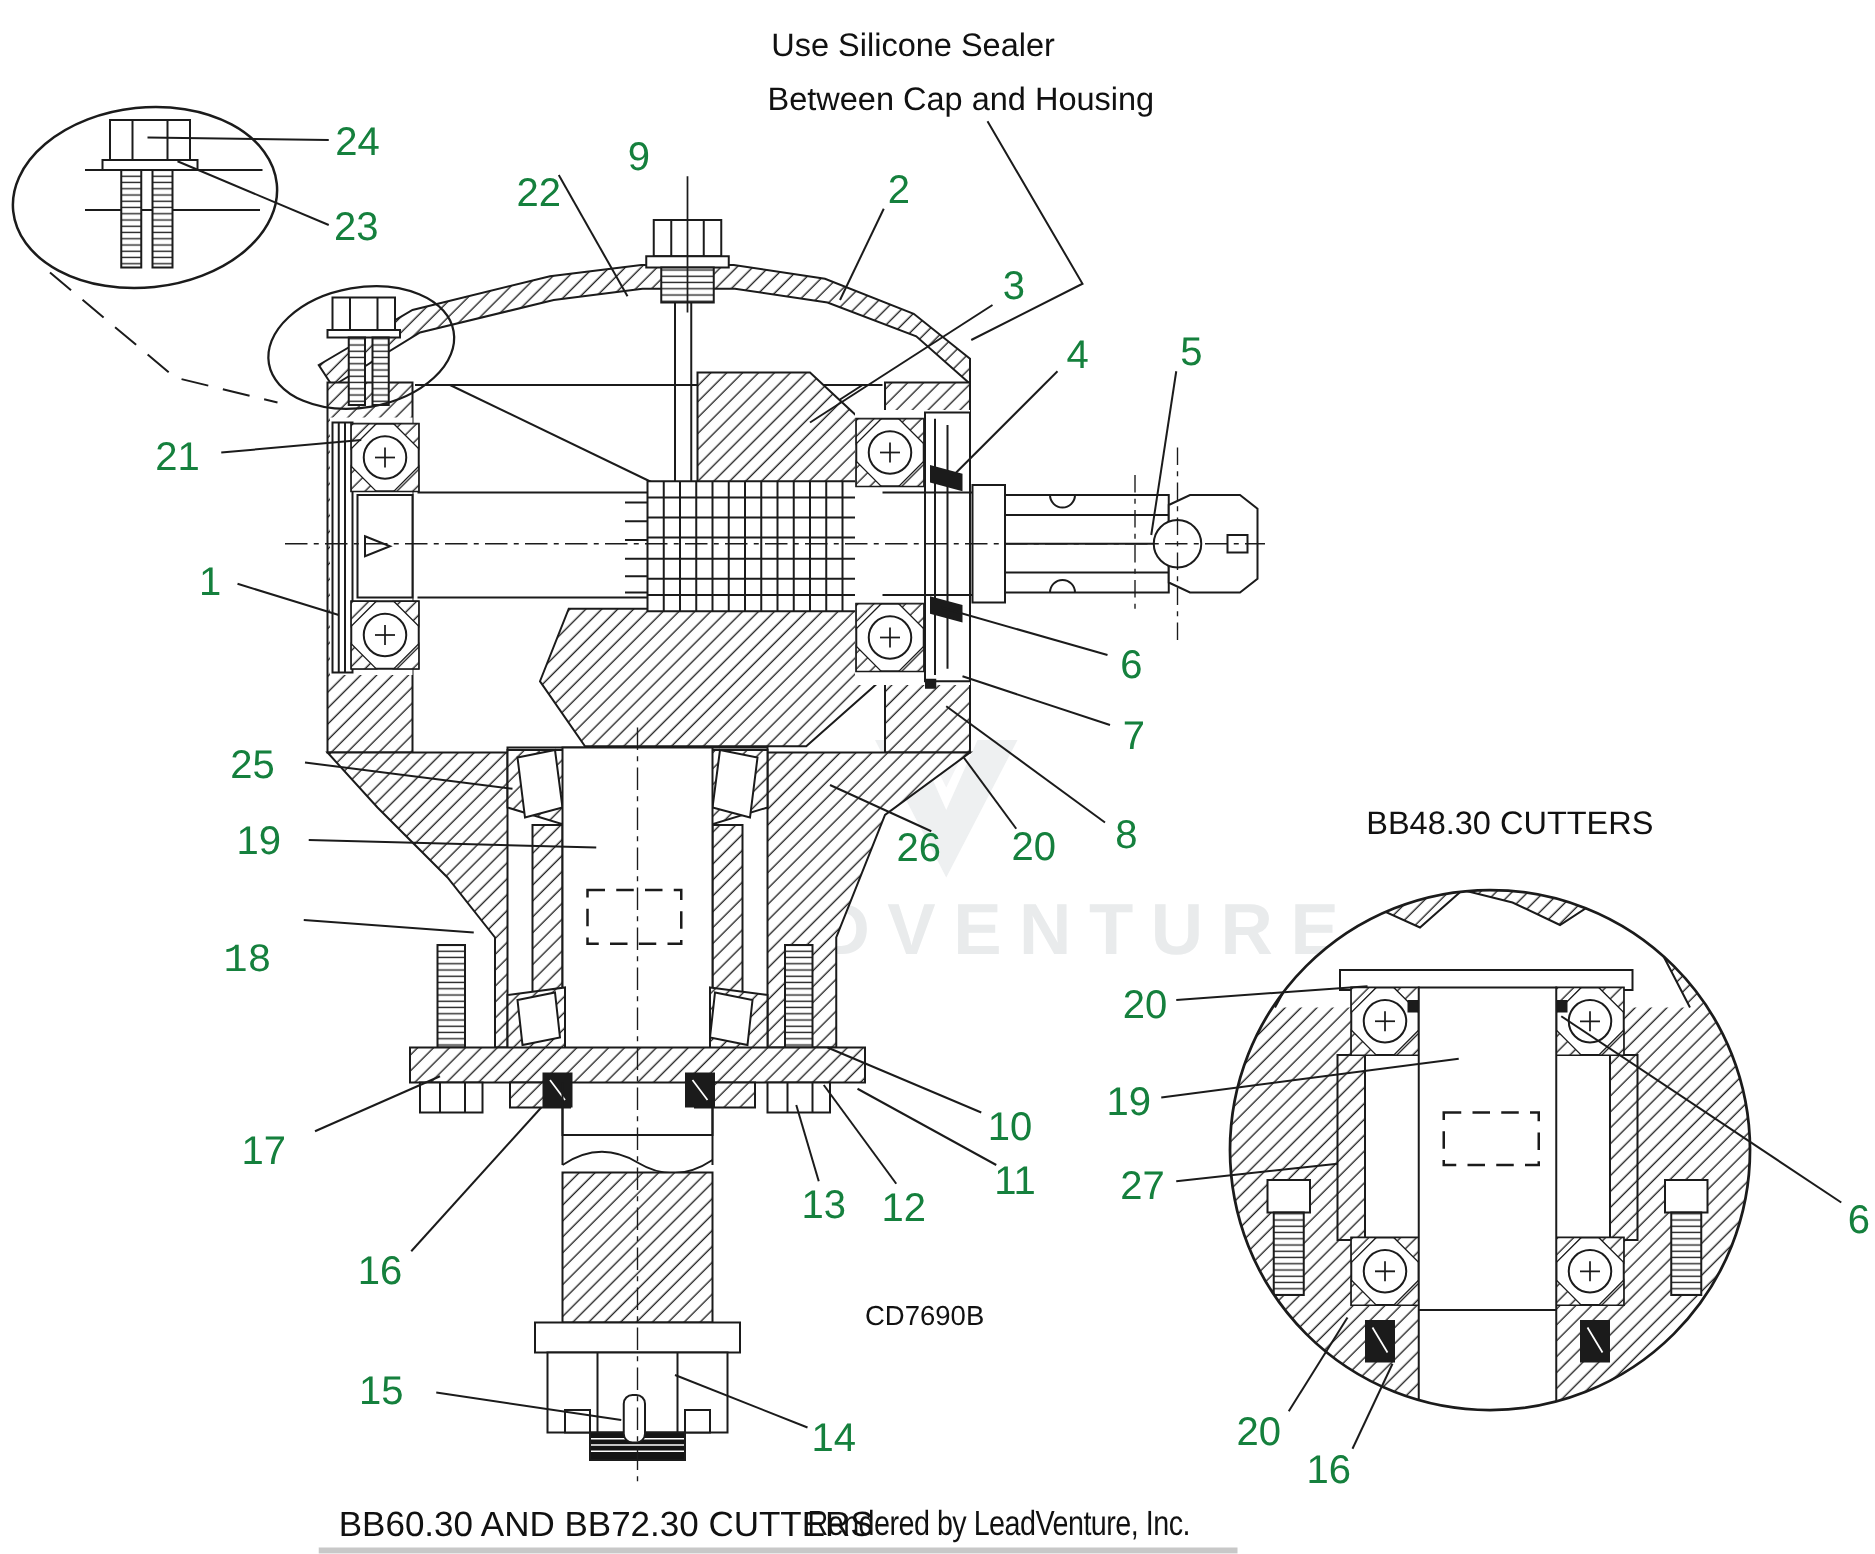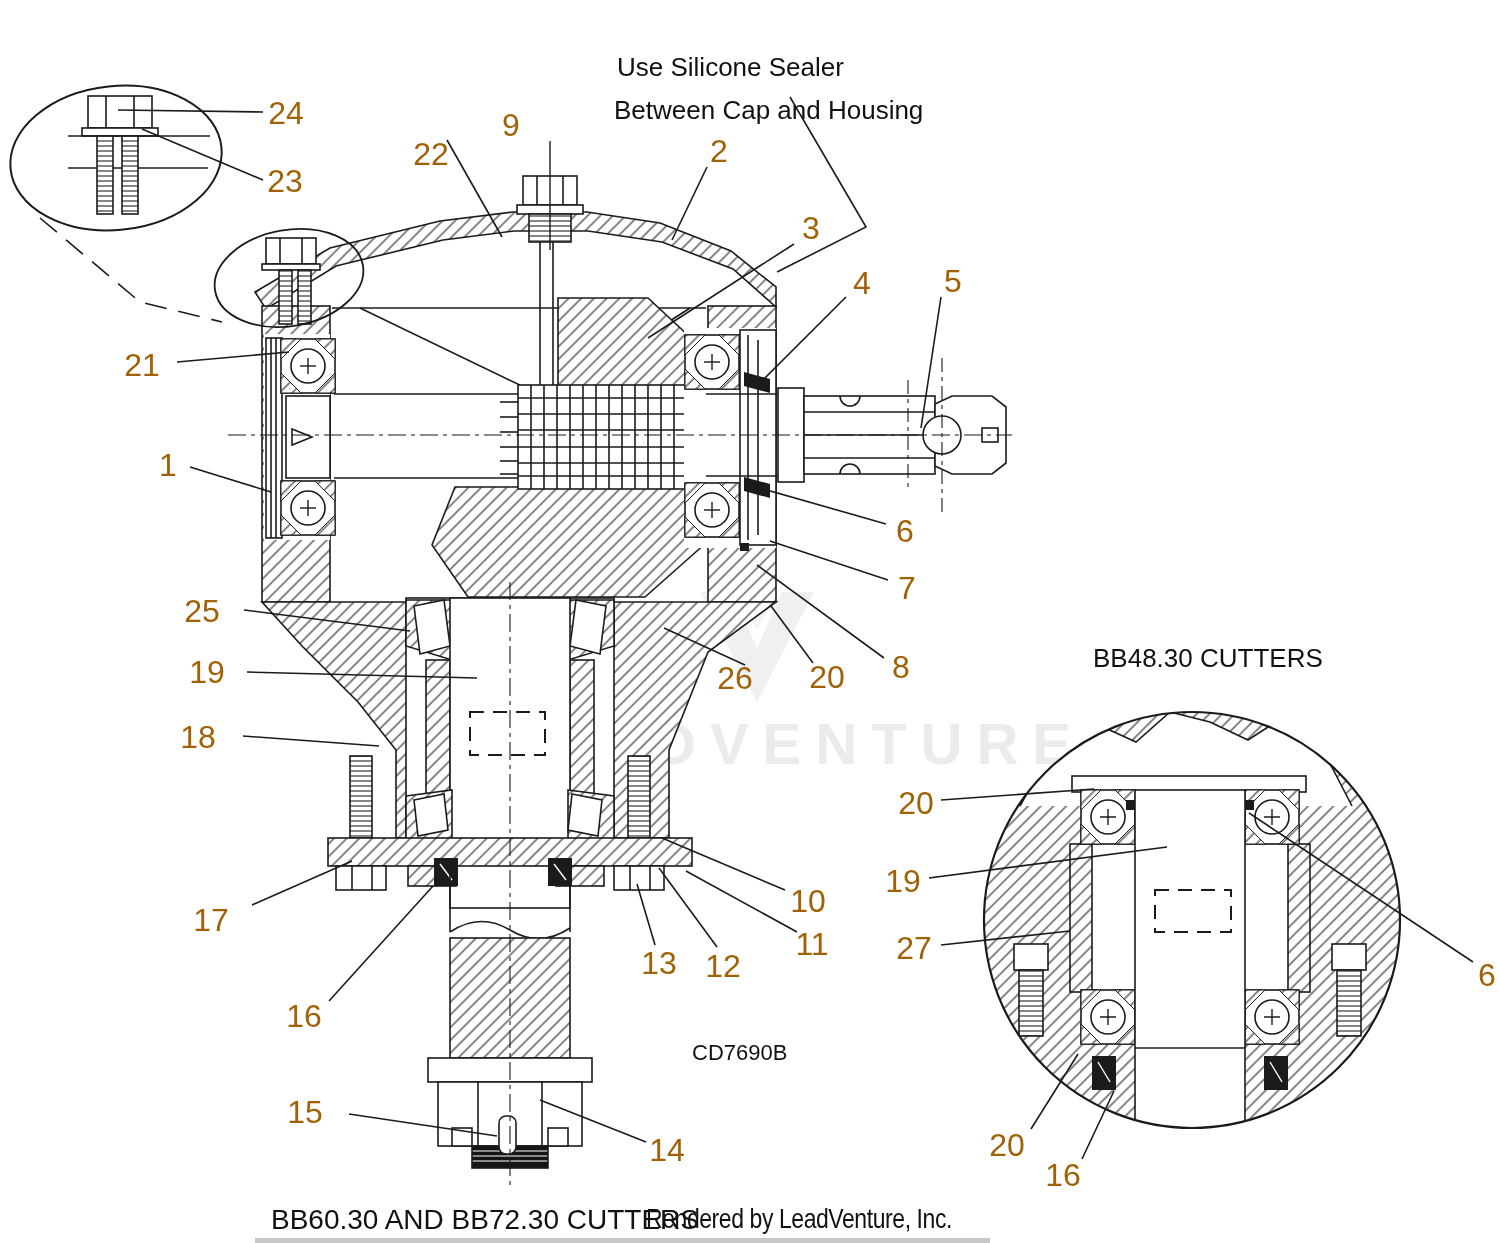--- a/index.html
+++ b/index.html
@@ -1,21 +1,21 @@
 <!DOCTYPE html>
 <html><head>
 <meta charset="utf-8">
 <style>
   html,body{margin:0;padding:0;background:#fff;}
   #stage{position:relative;width:1500px;height:1243px;background:#ffffff;overflow:hidden;
          font-family:"Liberation Sans", sans-serif;color:#111;}
   #drawing{position:absolute;left:0;top:0;}
-  .callout{position:absolute;transform:translate(-50%,-50%);font-size:32px;color:#a16207;
+  .callout{position:absolute;transform:translate(-50%,-50%);font-size:32px;color:#15803d;
            white-space:nowrap;line-height:1;}
-  .note{position:absolute;font-size:26px;white-space:nowrap;margin-top:31px;}
+  .note{position:absolute;font-size:26px;white-space:nowrap;}
   .small-code{position:absolute;font-size:22px;white-space:nowrap;}
   .inset-title{position:absolute;font-size:26px;white-space:nowrap;}
   .bottom-title{position:absolute;font-size:28px;white-space:nowrap;}
   .credit{position:absolute;font-size:28px;white-space:nowrap;transform:scaleX(0.82);
           transform-origin:left bottom;letter-spacing:-0.5px;}
   .watermark{position:absolute;font-size:58px;font-weight:bold;letter-spacing:14px;
              color:#e9ebec;white-space:nowrap;}
   .bottom-strip{position:absolute;background:#9a9a9a;opacity:.55;}
 </style>
 </head>
@@ -336,21 +336,21 @@
       <div class="callout" style="left: 953px; top: 281px;">5</div>
       <div class="callout" style="left: 142px; top: 365px;">21</div>
       <div class="callout" style="left: 168px; top: 465px;">1</div>
       <div class="callout" style="left: 905px; top: 531px;">6</div>
       <div class="callout" style="left: 907px; top: 588px;">7</div>
       <div class="callout" style="left: 901px; top: 667px;">8</div>
       <div class="callout" style="left: 827px; top: 677px;">20</div>
       <div class="callout" style="left: 735px; top: 678px;">26</div>
       <div class="callout" style="left: 202px; top: 611px;">25</div>
       <div class="callout" style="left: 207px; top: 672px;">19</div>
-      <div class="callout" style="left: 198px; top: 737px;">18</div>
+      <div class="callout" style="left: 198px; top: 769px; font-family: Liberation Mono, monospace;">18</div>
       <div class="callout" style="left: 211px; top: 920px; text-align: right;">17</div>
       <div class="callout" style="left: 304px; top: 1016px;">16</div>
       <div class="callout" style="left: 808px; top: 901px;">10</div>
       <div class="callout" style="left: 812px; top: 944px;">11</div>
       <div class="callout" style="left: 723px; top: 966px;">12</div>
       <div class="callout" style="left: 659px; top: 963px;">13</div>
       <div class="callout" style="left: 305px; top: 1112px;">15</div>
       <div class="callout" style="left: 667px; top: 1150px;">14</div>
       <div class="callout" style="left: 916px; top: 803px;">20</div>
       <div class="callout" style="left: 903px; top: 881px;">19</div>

